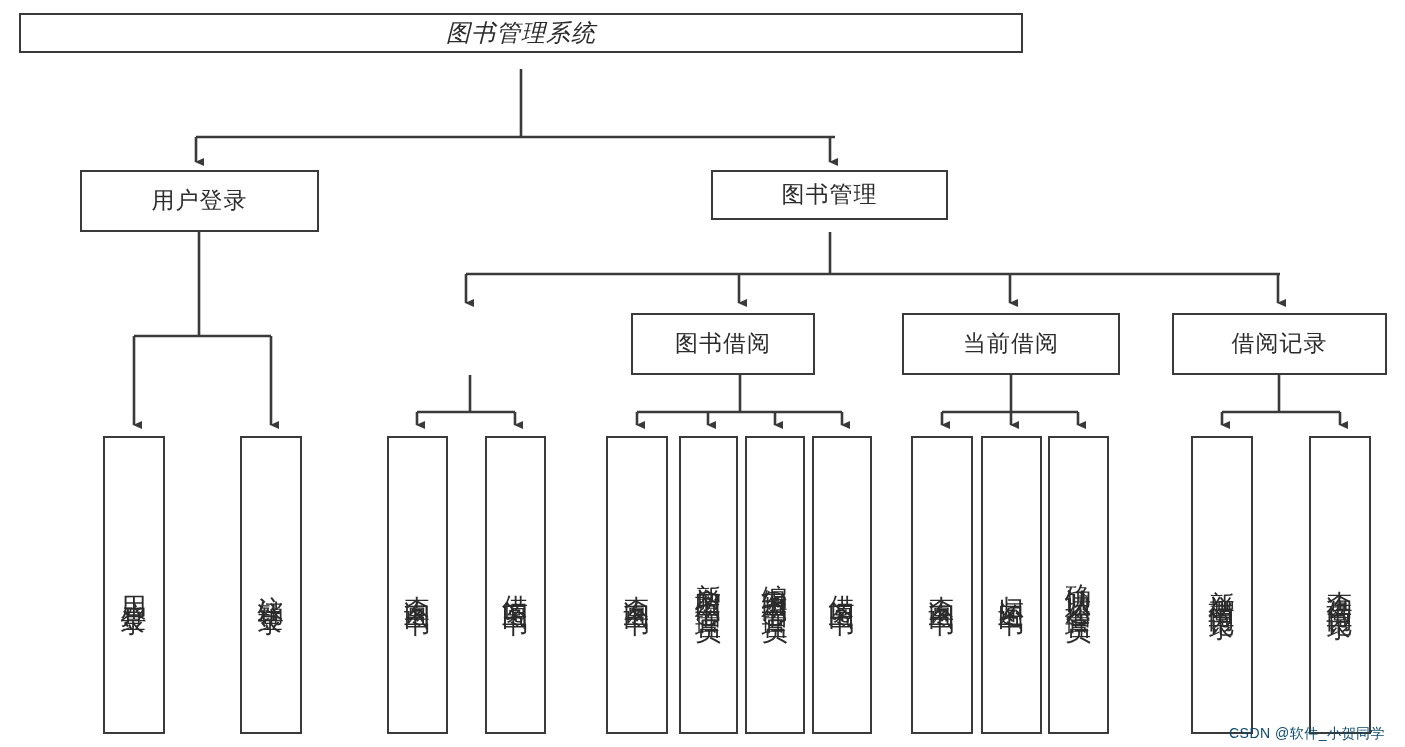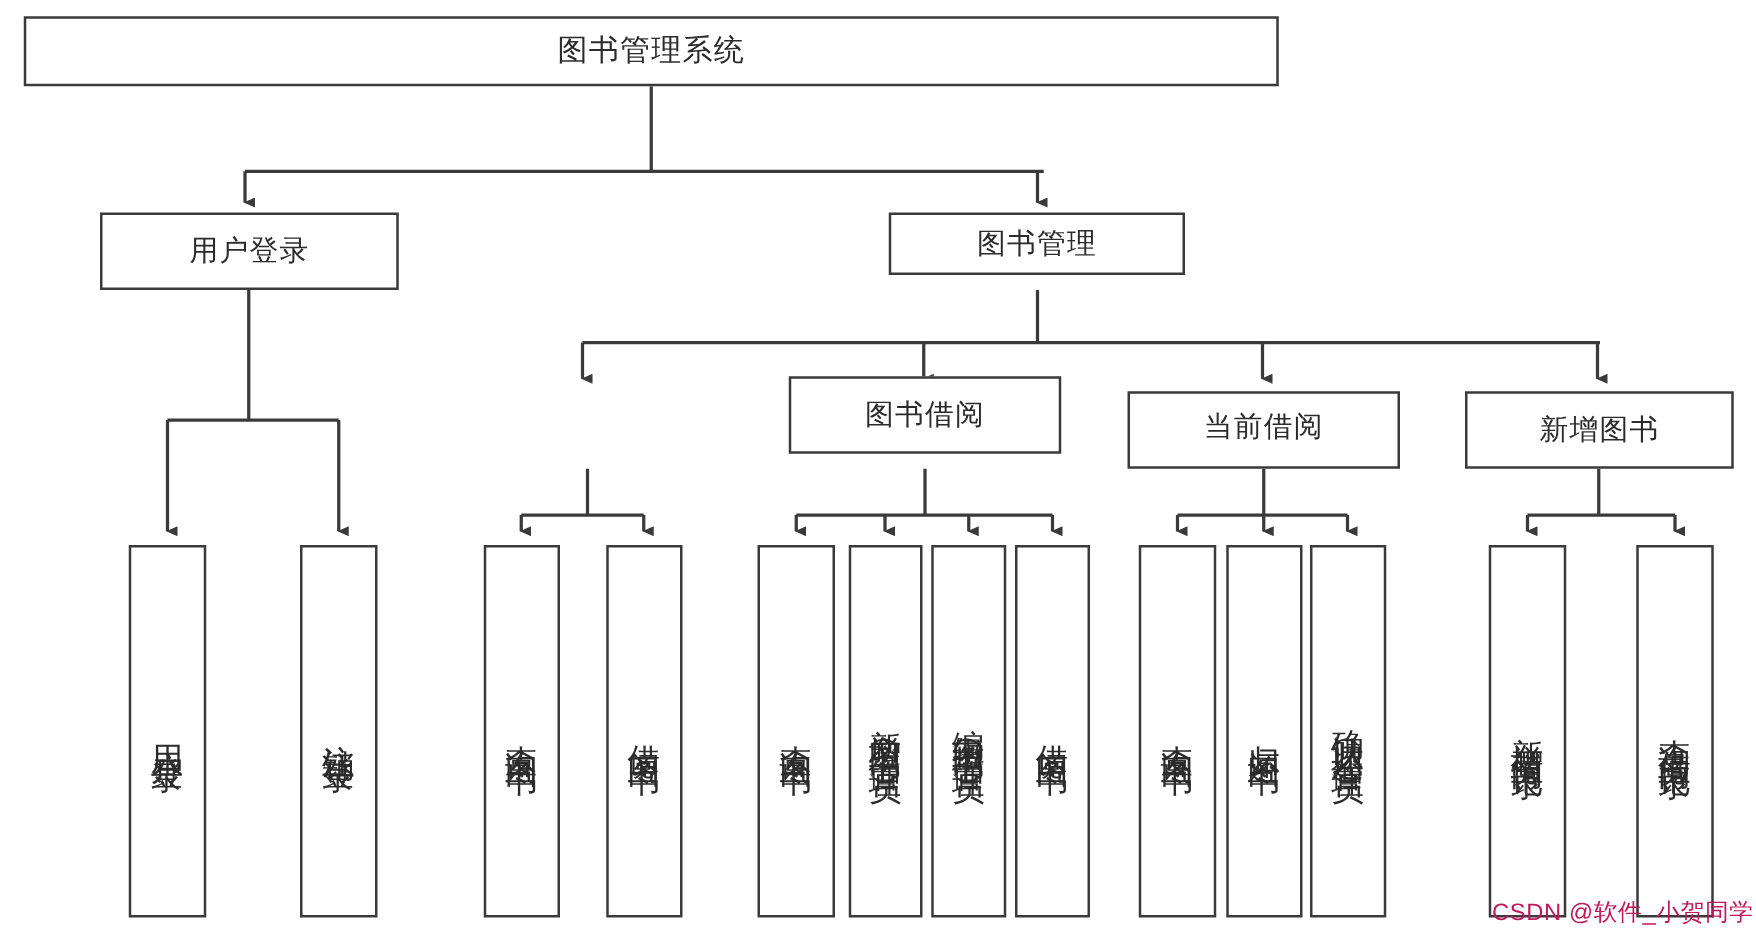--- a/index.html
+++ b/index.html
@@ -51,24 +51,24 @@
   .v-node .lbl{
     writing-mode:vertical-rl;
     text-orientation:upright;
     font-size:26px;
     line-height:1.0;
     letter-spacing:5px;
     text-align:center;
   }
   .watermark{
     position:absolute;
-    right:2px;
+    right:20px;
     bottom:4px;
-    font-size:19px;
-    color:#be185d;
+    font-size:14px;
+    color:#0c4a6e;
     letter-spacing:0.5px;
     white-space:nowrap;
     user-select:none;
   }
 </style>
 </head>
 <body>
 
 <div id="canvas">
 
@@ -115,43 +115,43 @@
       <path d="M1011,412 L1011,425" marker-end="url(#arw)"></path>
       <path d="M1078,412 L1078,425" marker-end="url(#arw)"></path>
 
       <path d="M1279,375 L1279,412"></path>
       <path d="M1222,412 L1340,412"></path>
       <path d="M1222,412 L1222,425" marker-end="url(#arw)"></path>
       <path d="M1340,412 L1340,425" marker-end="url(#arw)"></path>
     </g>
   </svg>
 
-  <div class="node h-node root" style="left:19px;top:13px;width:1004px;height:56px;">
+  <div class="node h-node root" style="left:19px;top:13px;width:1004px;height:40px;font-style:italic;">
     <span class="lbl">图书管理系统</span>
   </div>
 
   <div class="node h-node" style="left:80px;top:170px;width:239px;height:62px;">
     <span class="lbl">用户登录</span>
   </div>
 
   <div class="node h-node" style="left:711px;top:170px;width:237px;height:50px;">
     <span class="lbl">图书管理</span>
   </div>
 
 
-  <div class="node h-node" style="left:631px;top:301px;width:218px;height:62px;">
+  <div class="node h-node" style="left:631px;top:313px;width:184px;height:62px;">
     <span class="lbl">图书借阅</span>
   </div>
 
-  <div class="node h-node" style="left:902px;top:313px;width:218px;height:62px;font-family:Liberation Mono, monospace;">
+  <div class="node h-node" style="left:902px;top:313px;width:218px;height:62px;">
     <span class="lbl">当前借阅</span>
   </div>
 
   <div class="node h-node" style="left:1172px;top:313px;width:215px;height:62px;">
-    <span class="lbl">新增图书</span>
+    <span class="lbl">借阅记录</span>
   </div>
 
   <div class="node v-node" style="left:103px;top:436px;width:62px;height:298px;">
     <span class="lbl">用户登录</span>
   </div>
 
   <div class="node v-node" style="left:240px;top:436px;width:62px;height:298px;">
     <span class="lbl">注销登录</span>
   </div>
 

